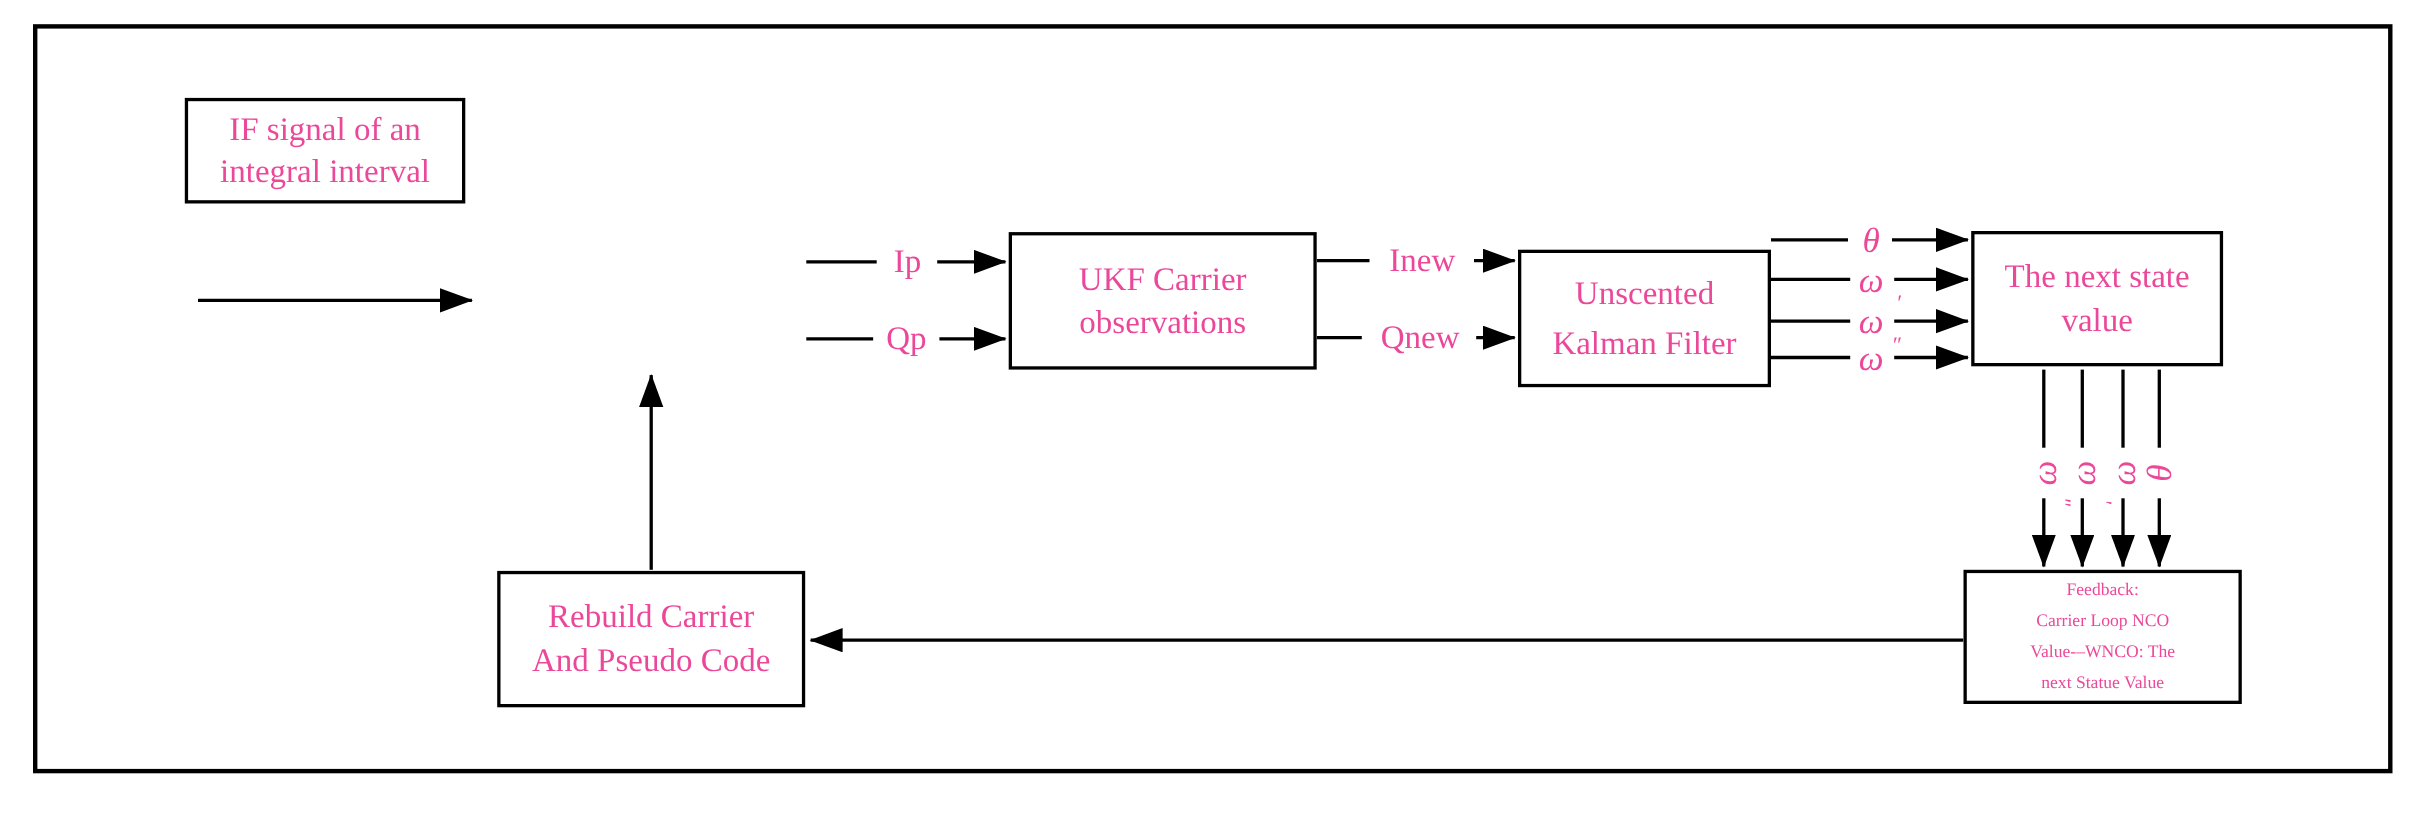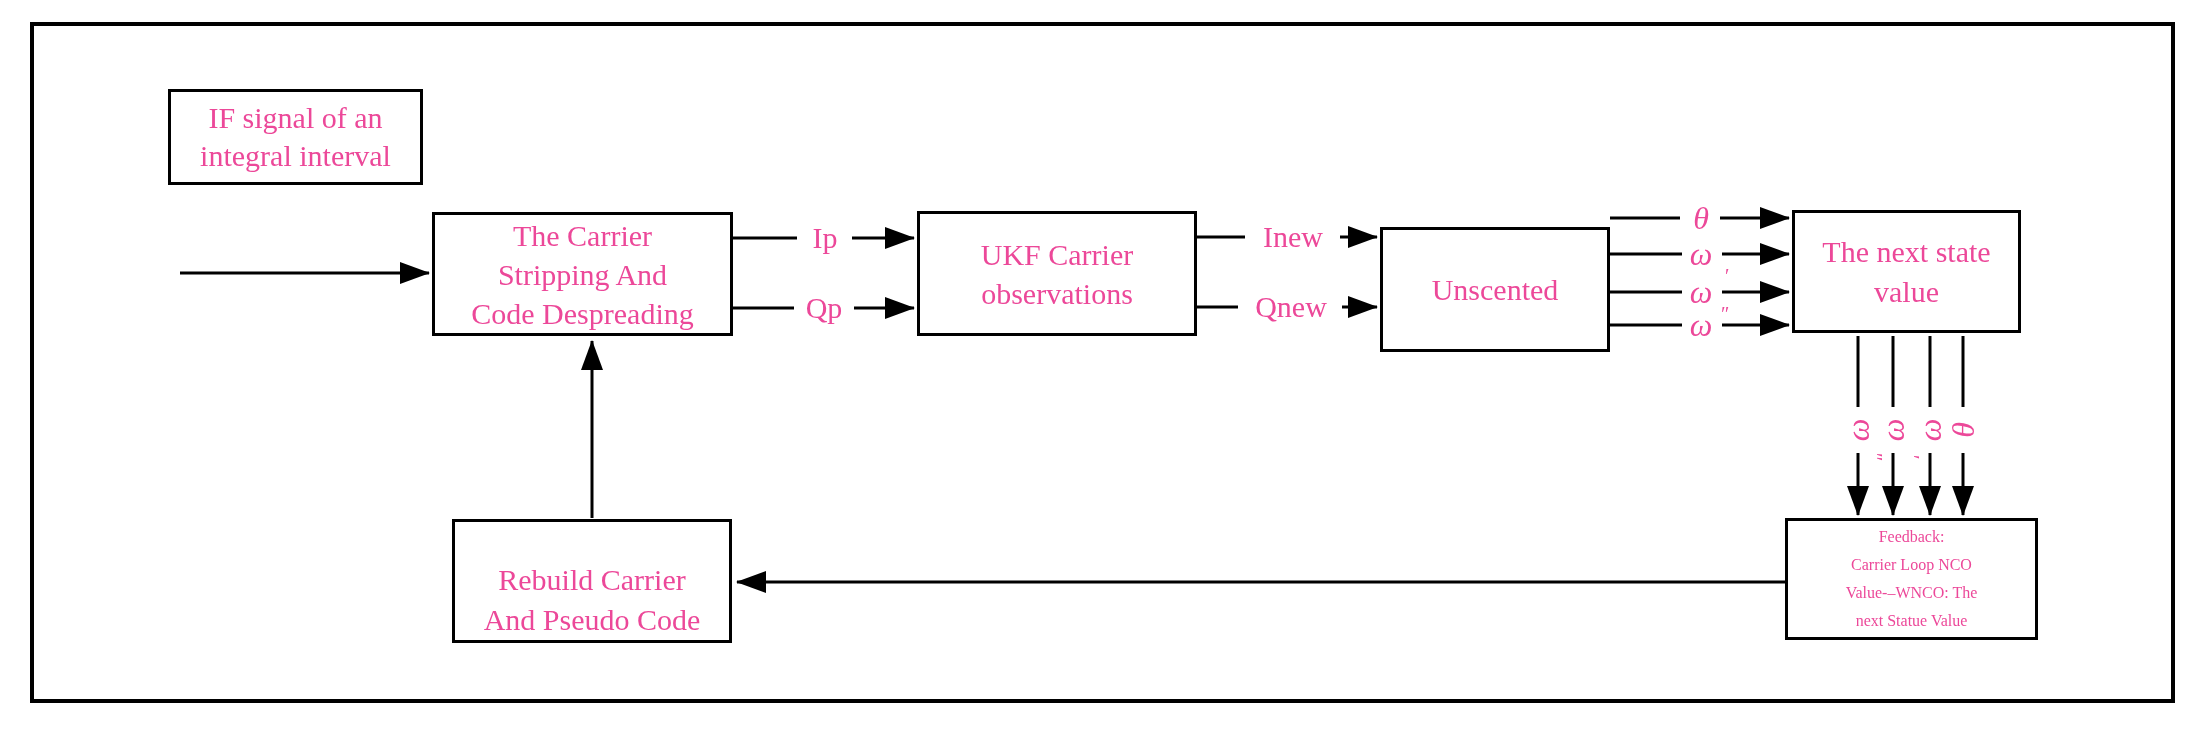--- a/index.html
+++ b/index.html
@@ -91,48 +91,44 @@
       <line x1="1785" y1="582" x2="737" y2="582" marker-end="url(#ah)"></line>
       <line x1="592" y1="518" x2="592" y2="341" marker-end="url(#ah)"></line>
     </g>
   </svg>
 
   <div class="block" style="left:168px; top:89px; width:255px; height:96px; line-height:38px;">
     <div class="bline">IF signal of an</div>
     <div class="bline">integral interval</div>
   </div>
 
-  <div class="block" style="left:432px; top:212px; width:301px; height:124px;">
-    <div class="bline">The Carrier</div>
-    <div class="bline">Stripping And</div>
-    <div class="bline">Code Despreading</div>
-  </div>
 
   <div class="block" style="left:917px; top:211px; width:280px; height:125px;">
     <div class="bline">UKF Carrier</div>
     <div class="bline">observations</div>
   </div>
 
   <div class="block lh44" style="left:1380px; top:227px; width:230px; height:125px;">
     <div class="bline">Unscented</div>
+    <div class="bline">Kalman Filter</div>
   </div>
 
   <div class="block lh40" style="left:1792px; top:210px; width:229px; height:123px;">
     <div class="bline">The next state</div>
     <div class="bline">value</div>
   </div>
 
   <div class="block small" style="left:1785px; top:518px; width:253px; height:122px;">
     <div class="bline">Feedback:</div>
     <div class="bline">Carrier Loop NCO</div>
     <div class="bline">Value-–WNCO: The</div>
     <div class="bline">next Statue Value</div>
   </div>
 
-  <div class="block lh40" style="left:452px; top:519px; width:280px; height:124px;justify-content:flex-end;">
+  <div class="block lh40" style="left:452px; top:519px; width:280px; height:124px;">
     <div class="bline">Rebuild Carrier</div>
     <div class="bline">And Pseudo Code</div>
   </div>
 
   <div class="siglabel" style="left:798px; top:217px; width:54px;">Ip</div>
   <div class="siglabel" style="left:794px; top:287px; width:60px;">Qp</div>
   <div class="siglabel" style="left:1247px; top:216px; width:92px;">Inew</div>
   <div class="siglabel" style="left:1241px; top:286px; width:100px;">Qnew</div>
 
   <div class="glabel" style="left:1683px; top:199px;">

